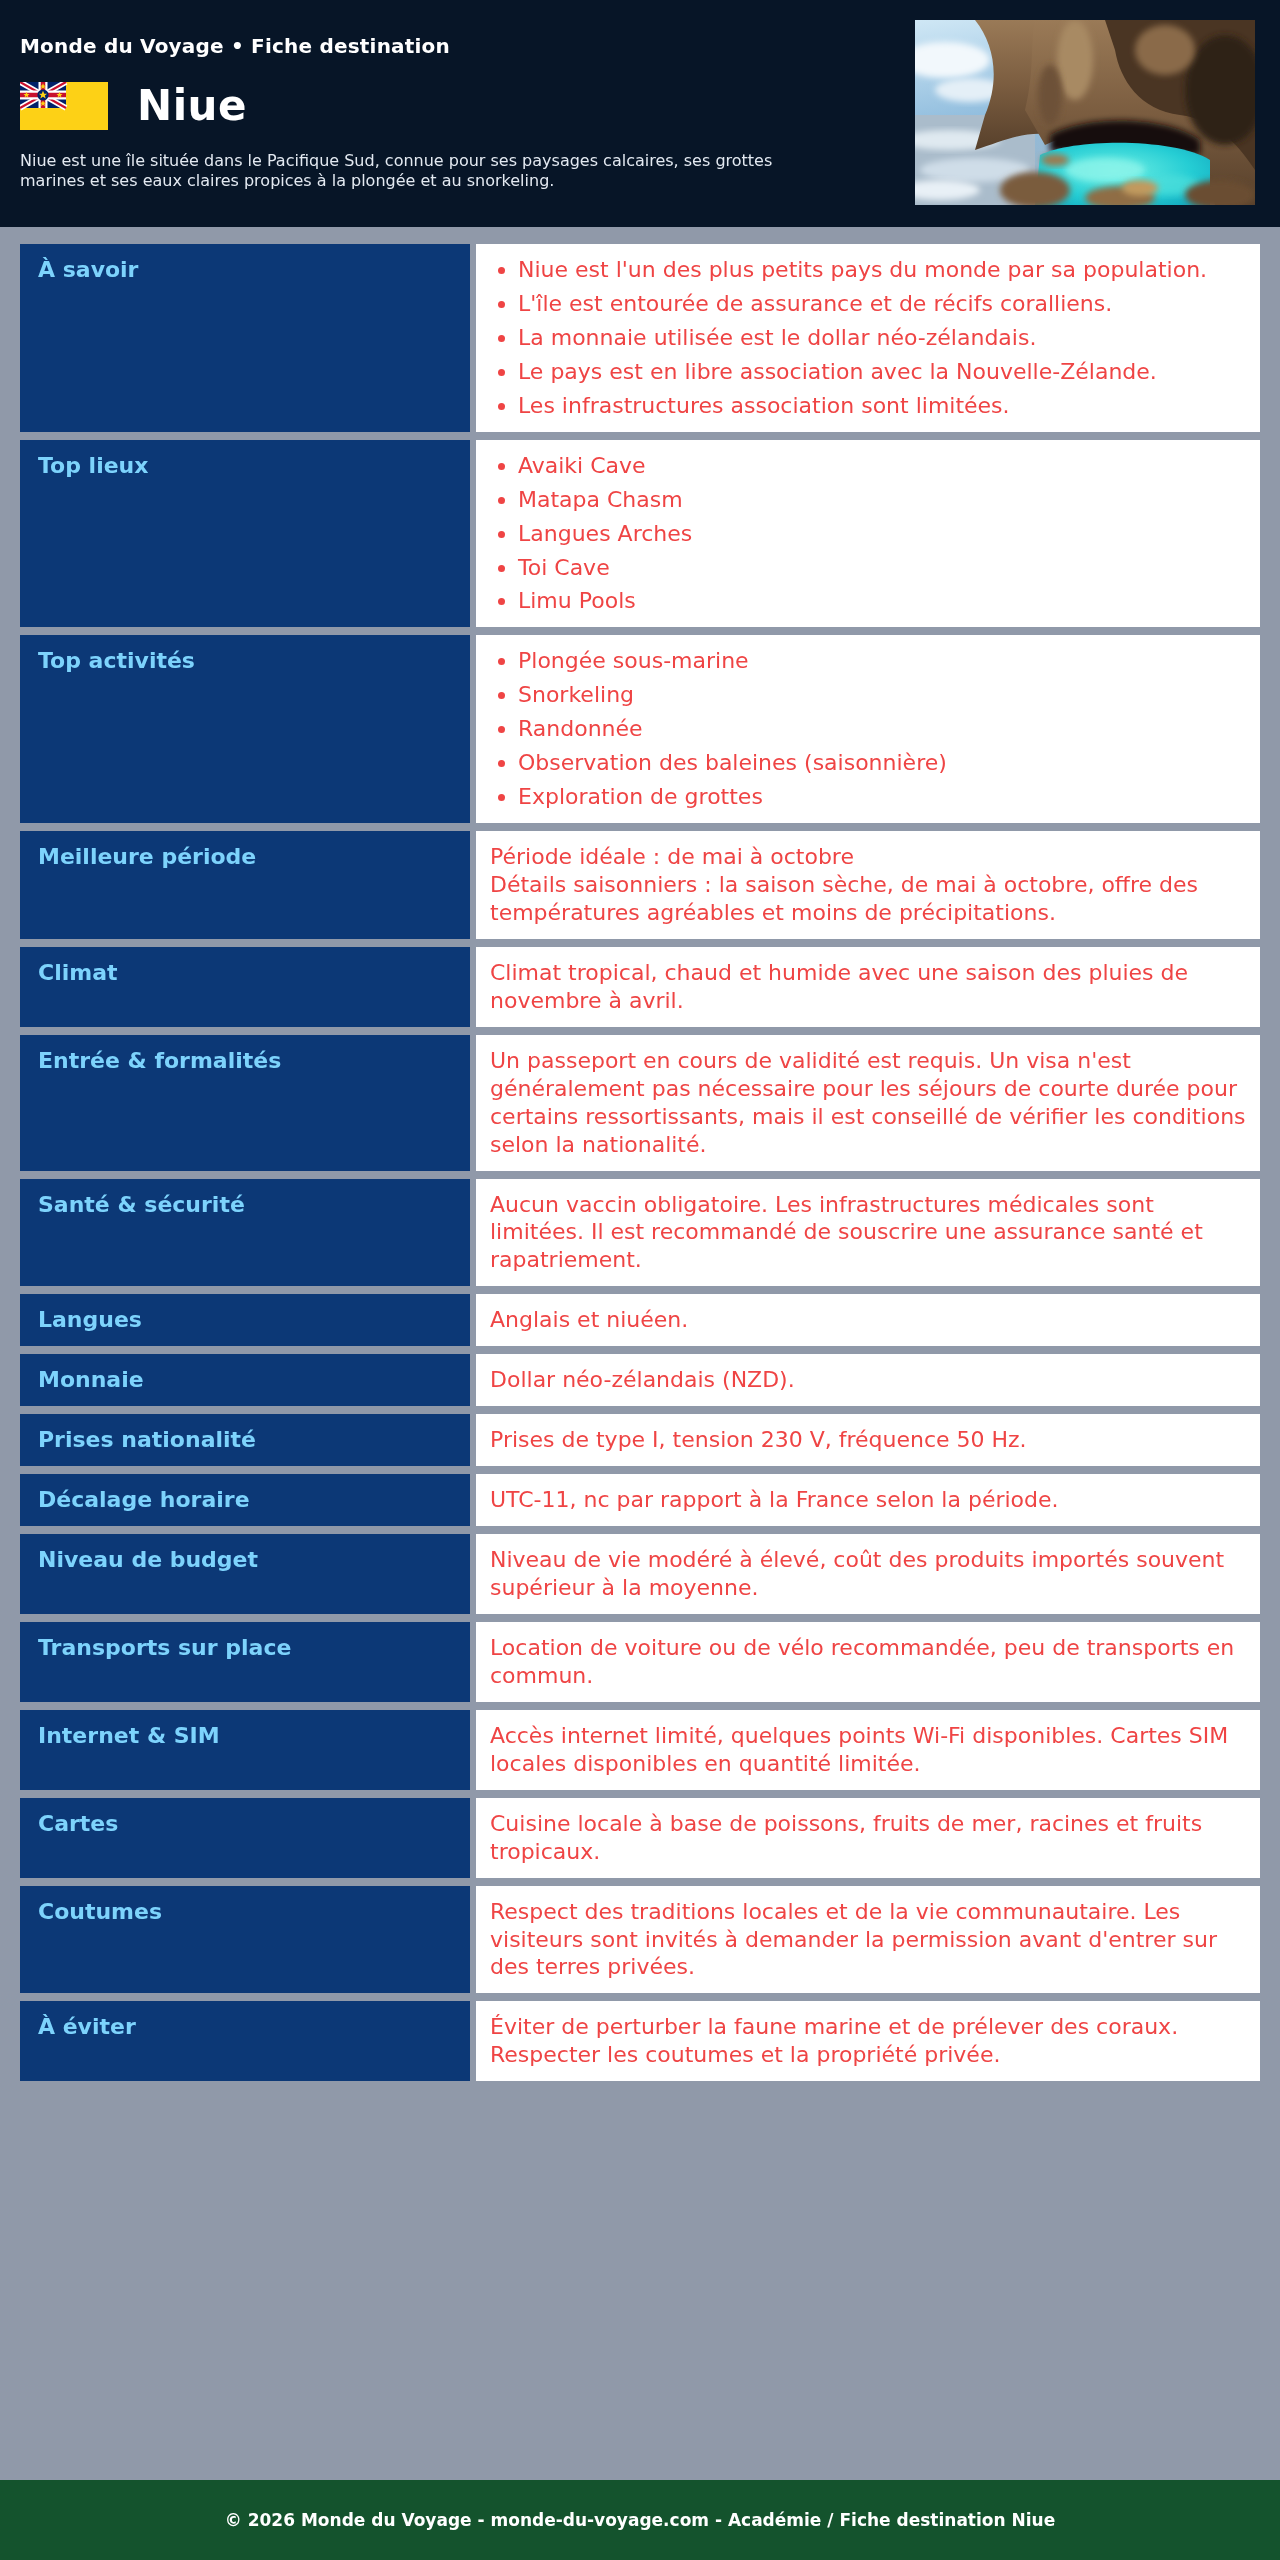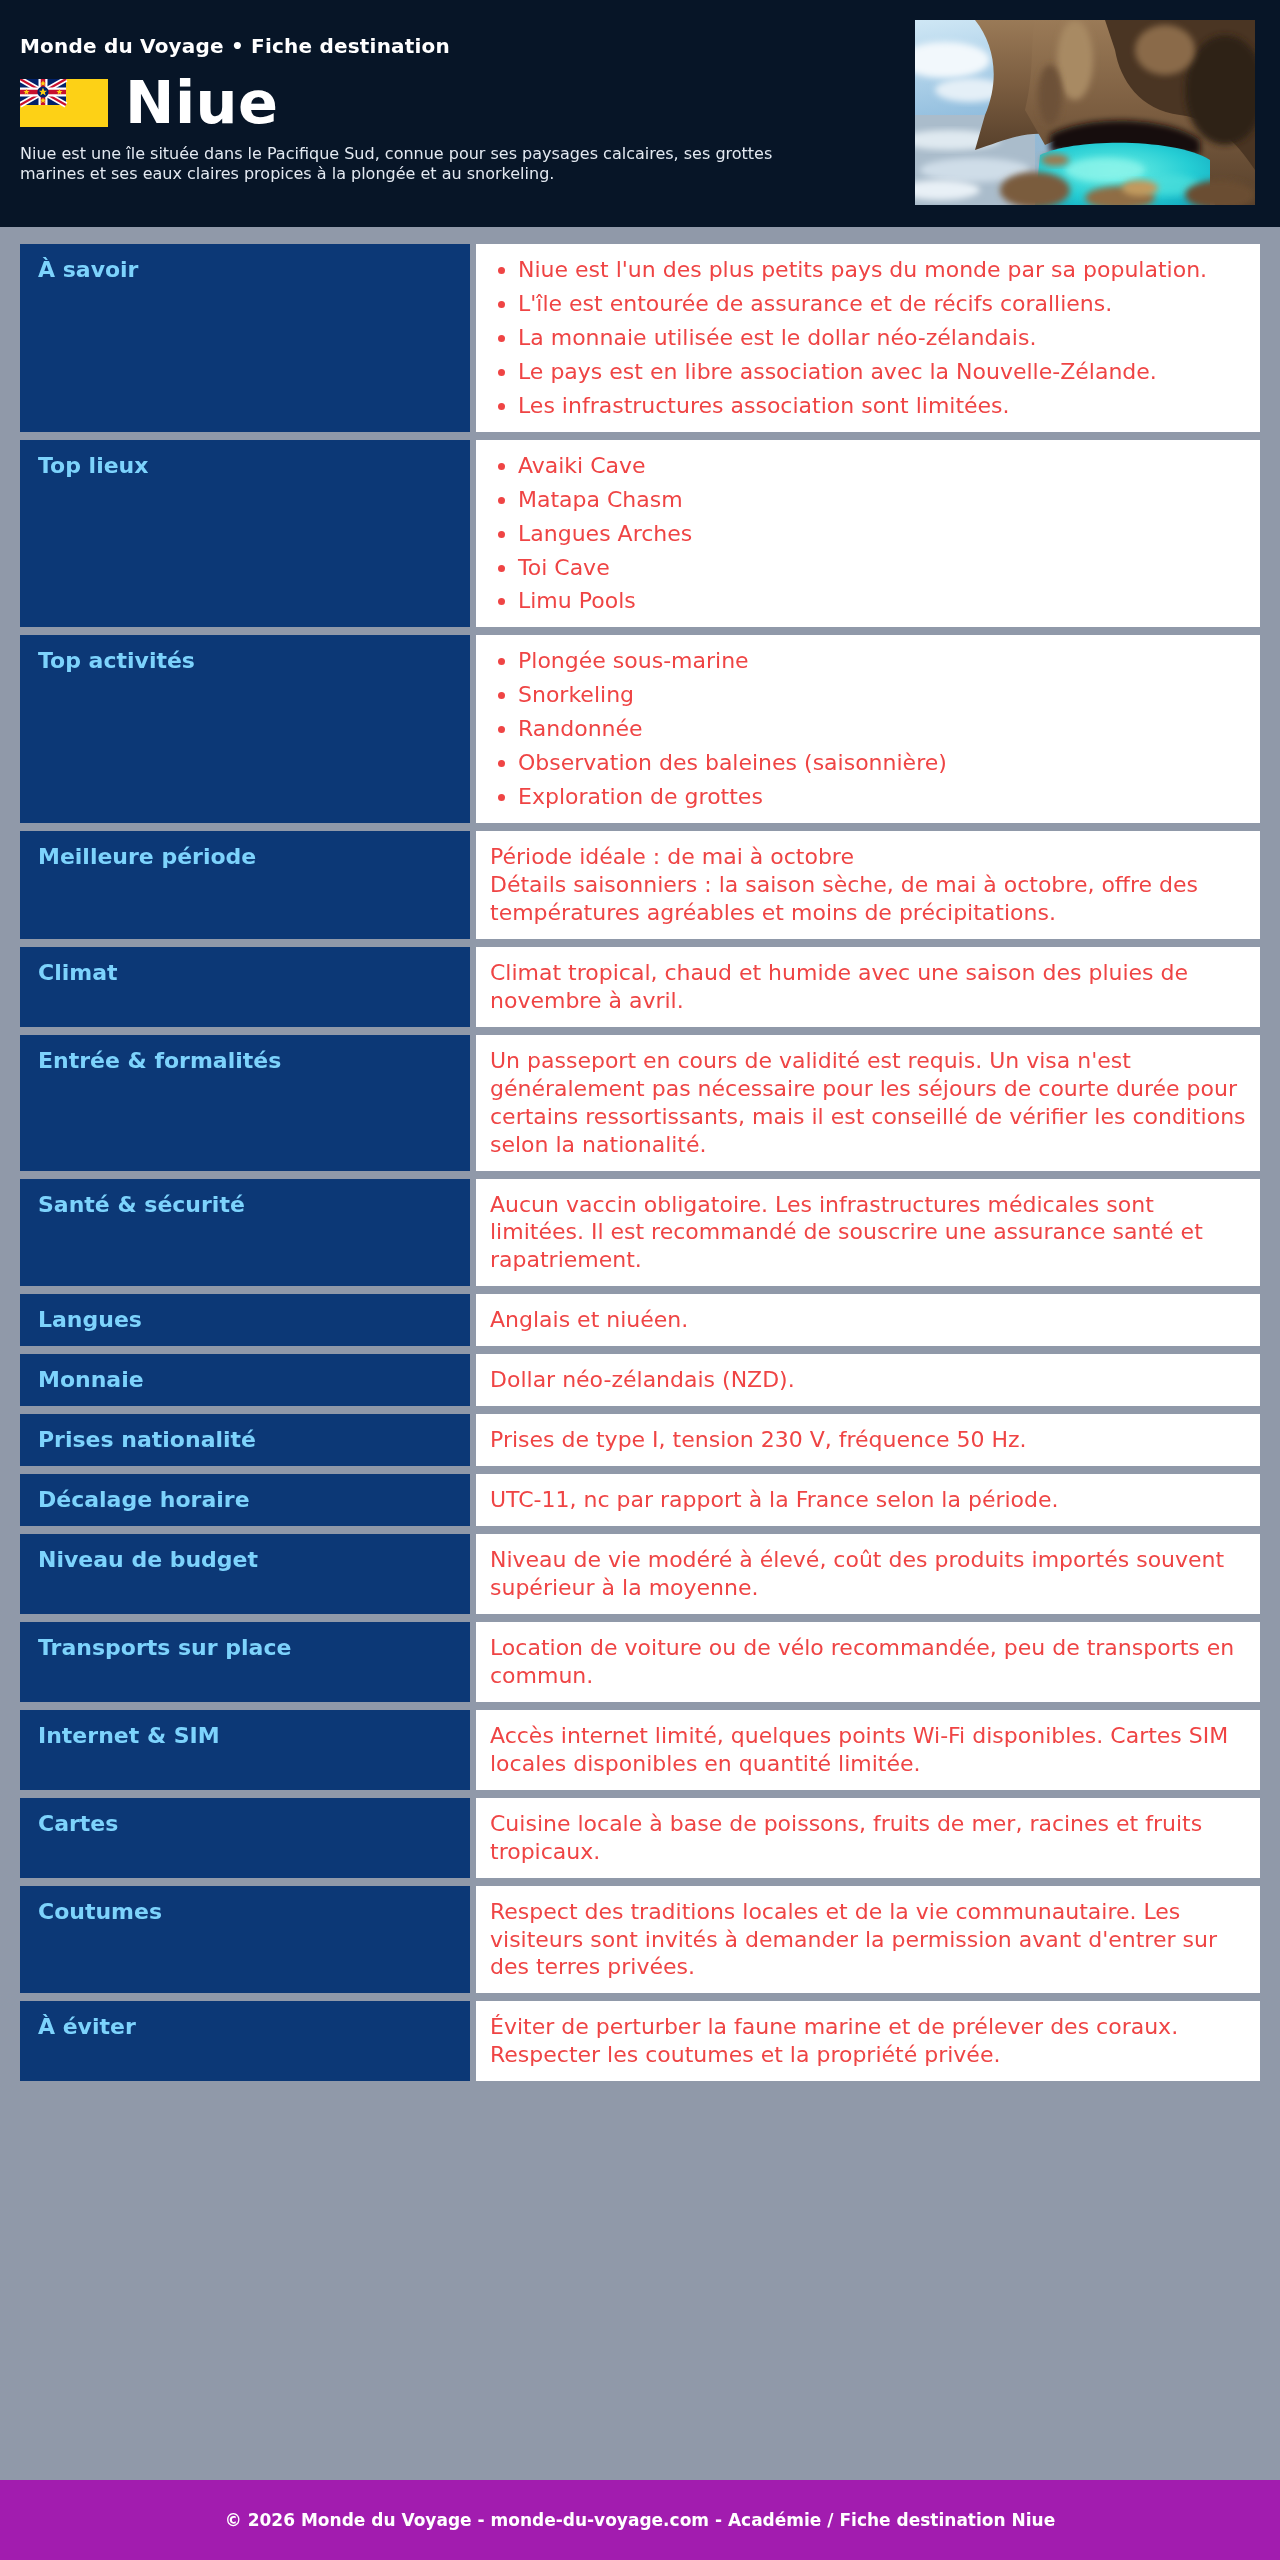--- a/index.html
+++ b/index.html
@@ -32,22 +32,22 @@
     letter-spacing: 0.2px;
     margin-bottom: 15px;
   }
   .title-row {
     display: flex;
     align-items: center;
     gap: 17px;
   }
   .flag { width: 88px; height: 48px; display: block; flex: 0 0 auto; }
   .country-title {
-    margin: 0;
-    font-size: 59px;
+    margin: 12px;
+    font-size: 42px;
     font-weight: bold;
     line-height: 1;
     letter-spacing: 0.5px;
   }
   .header-desc {
     margin: 12px 0 0 0;
     max-width: 810px;
     font-size: 16px;
     line-height: 1.25;
     color: #e3e9f1;
@@ -98,21 +98,21 @@
   }
   .cell.value li { margin: 0 0 6px 0; }
   .cell.value li:last-child { margin-bottom: 0; }
   .cell.value .line { margin: 0; }
   .cell.value p { margin: 0; }
 
   
   .page-footer {
     flex: 0 0 auto;
     height: 80px;
-    background: #a21caf;
+    background: #14532d;
     color: #ffffff;
     font-size: 17px;
     font-weight: bold;
     display: flex;
     align-items: center;
     justify-content: center;
   }
 </style>
 </head>
 <body>

